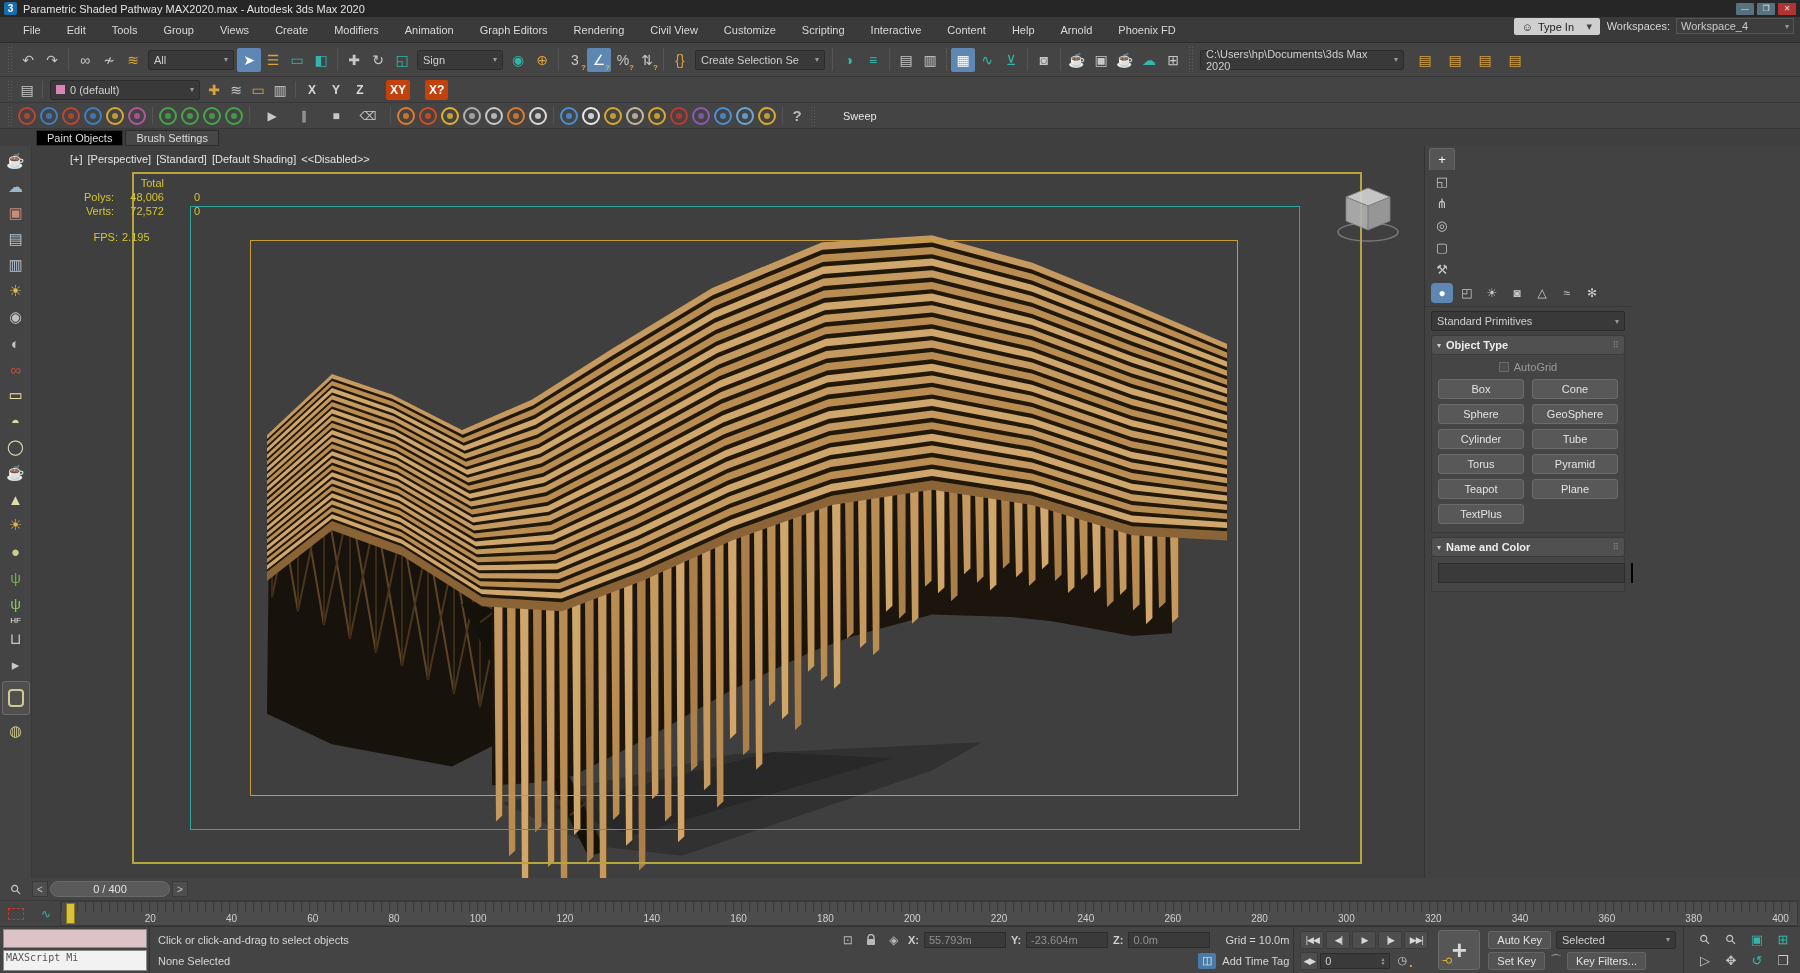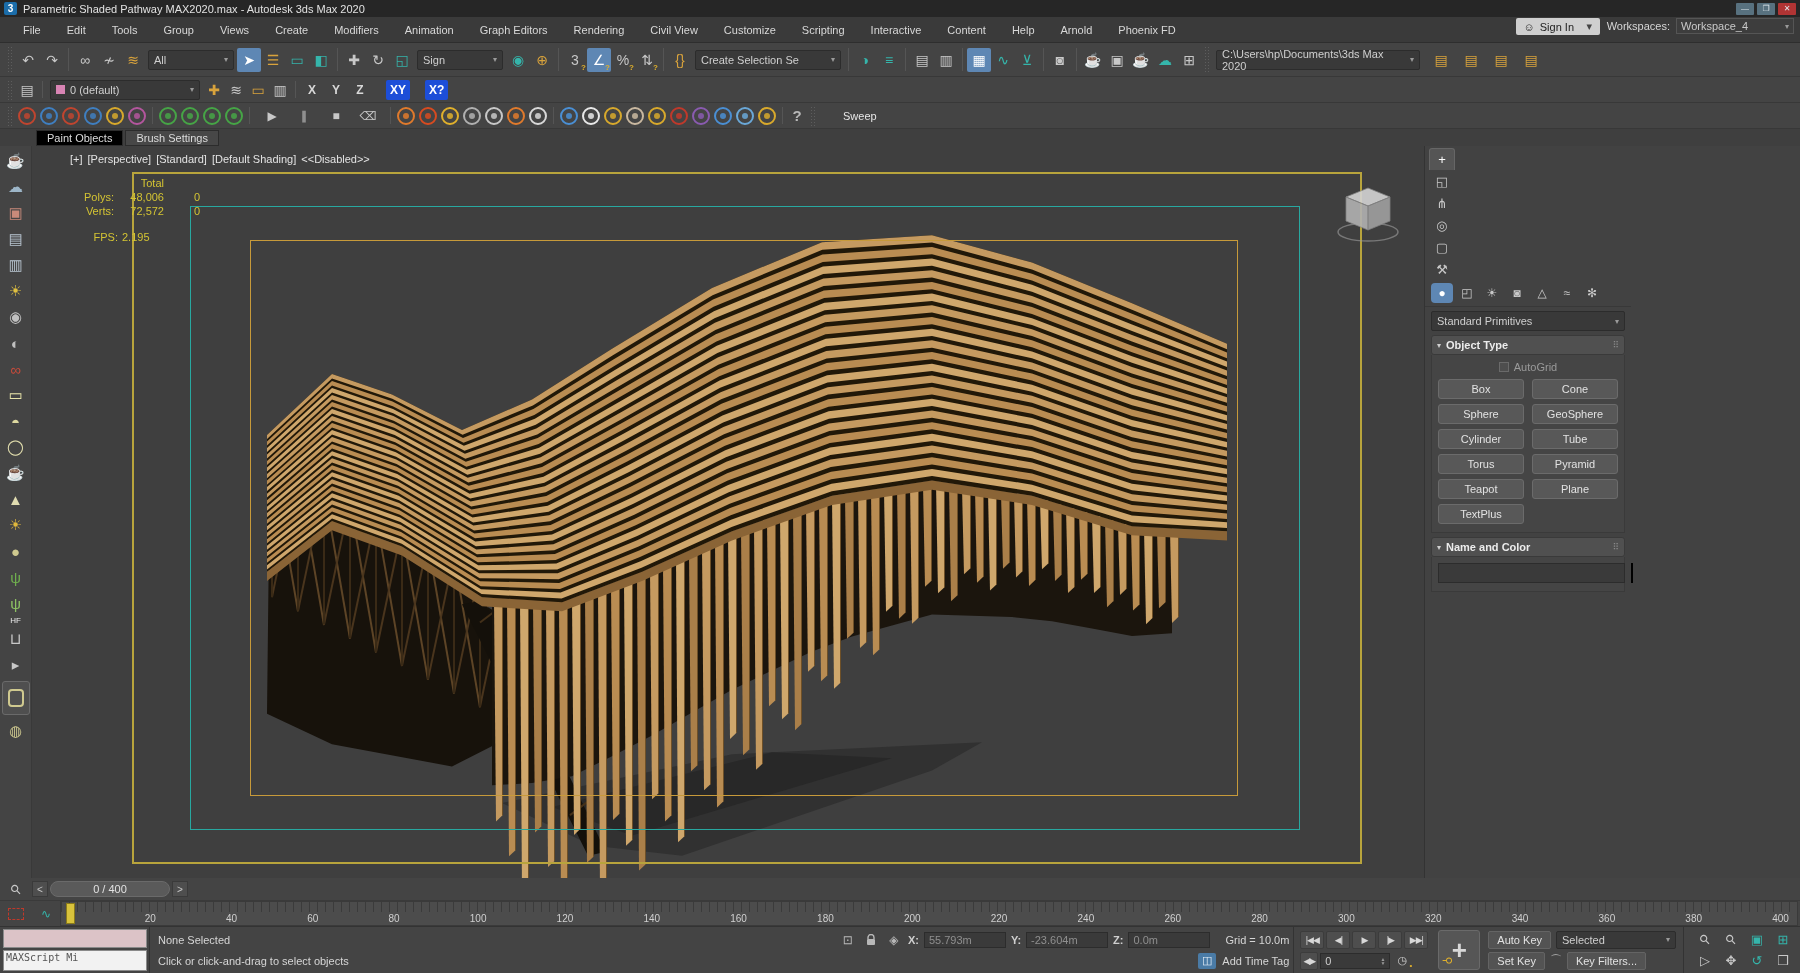--- a/index.html
+++ b/index.html
@@ -32,21 +32,21 @@
   .tbico { width:24px; height:24px; display:flex; align-items:center; justify-content:center; position:relative; border-radius:2px; cursor:default; flex:0 0 auto; }
   .tb2 .tbico, .tb3 .tbico { width:22px; height:20px; }
   .tbico .g { font-size:14px; color:var(--c,#c8c8c8); line-height:1; }
   .tbico .badge { position:absolute; right:1px; bottom:0; font-size:8px; color:#e0b02c; font-weight:bold; }
   .tbico .badge:empty { display:none; }
   .tbico.hl { background:#5e87b4; }
   .tbico.hl .g { color:#fff; }
   .dd { height:20px; background:#393939; border:1px solid #2c2c2c; border-radius:2px; display:flex; align-items:center; justify-content:space-between; padding:0 5px; color:#cfcfcf; margin:0 3px; cursor:default; flex:0 0 auto; }
   .caret { font-size:8px; color:#9a9a9a; margin-left:6px; }
   .axbtn { min-width:22px; height:20px; padding:0 4px; display:flex; align-items:center; justify-content:center; color:#d8d8d8; font-weight:bold; font-size:12px; border-radius:2px; margin:0 1px; cursor:default; }
-  .axbtn.hl { background:#1d4ed8; color:#fff;margin-left:14px; }
+  .axbtn.hl { background:#c2410c; color:#fff;margin-left:14px; }
   .fxico { width:18px; height:18px; border:2px solid var(--c,#999); border-radius:50%; margin:0 2px; position:relative; cursor:default; flex:0 0 auto; }
   .fxico::after { content:""; position:absolute; left:4px; top:4px; width:6px; height:6px; border-radius:50%; background:var(--c,#999); opacity:.85; }
   .fxg { width:20px; height:20px; display:flex; align-items:center; justify-content:center; color:#c8c8c8; font-size:12px; margin:0 2px; cursor:default; }
   .sweep-btn { margin-left:14px; color:#e6e6e6; padding:2px 10px; cursor:default; }
   .helpq { font-size:15px; font-weight:bold; color:#b8b8b8; width:20px; text-align:center; cursor:default; }
 
   
   .ribtabs { height:17px; background:#4a4a4a; display:flex; align-items:flex-end; padding-left:44px; flex:0 0 auto; }
   .ribtab { padding:1px 22px; color:#b4b4b4; cursor:default; }
   .ribtab.active { background:#3a3a3a; color:#ececec; }
@@ -184,21 +184,21 @@
         <span class="menu-item">Customize</span>
         <span class="menu-item">Scripting</span>
         <span class="menu-item">Interactive</span>
         <span class="menu-item">Content</span>
         <span class="menu-item">Help</span>
         <span class="menu-item">Arnold</span>
         <span class="menu-item">Phoenix FD</span>
       </span>
     <span class="signin">
       <span>☺</span>
-      <span>Sign In</span>
+      <span>Type In</span>
       <span class="caret2">▾</span>
     </span>
     <span class="wsbox">
       <span>Workspaces:</span>
       <span class="wsdd">
         <span>Workspace_4</span>
         <span class="caret">▾</span>
       </span>
     </span>
   </div>
@@ -285,21 +285,21 @@
           <span class="g">⇅</span>
           <span class="badge">?</span>
         </span>
       </span>
     <span class="sep"></span>
     <span style="display:flex">
         <span class="tbico" style="--c: #d9a33c;">
           <span class="g">{}</span>
         </span>
       </span>
-    <span class="dd" style="width:146px">
+    <span class="dd" style="width:130px">
         <span>Create Selection Se</span>
         <span class="caret">▾</span>
       </span>
     <span class="sep"></span>
     <span style="display:flex">
         <span class="tbico" style="--c: #35b5ab;">
           <span class="g">◑</span>
         </span>
         <span class="tbico" style="--c: #35b5ab;">
           <span class="g">≡</span>
@@ -837,22 +837,22 @@
         </div>
     </div>
   </div>
 
   <div class="statusbar">
     <div class="ms-col">
       <div class="ms-pink"></div>
       <div class="ms-white">MAXScript Mi</div>
     </div>
     <div class="stat-col">
+      <div>Click or click-and-drag to select objects</div>
       <div>None Selected</div>
-      <div>Click or click-and-drag to select objects</div>
     </div>
     <div class="coord-col">
       <div class="crow">
         <span class="statico">⊡</span>
         <span class="statico">
           <svg class="locksvg" viewBox="0 0 12 12">
               <path d="M3 5 V3.5 A3 3 0 0 1 9 3.5 V5" fill="none" stroke="#b8b8b8" stroke-width="1.4"></path>
               <rect x="2" y="5" width="8" height="6" rx="1" fill="#b8b8b8"></rect>
             </svg>
         </span>

